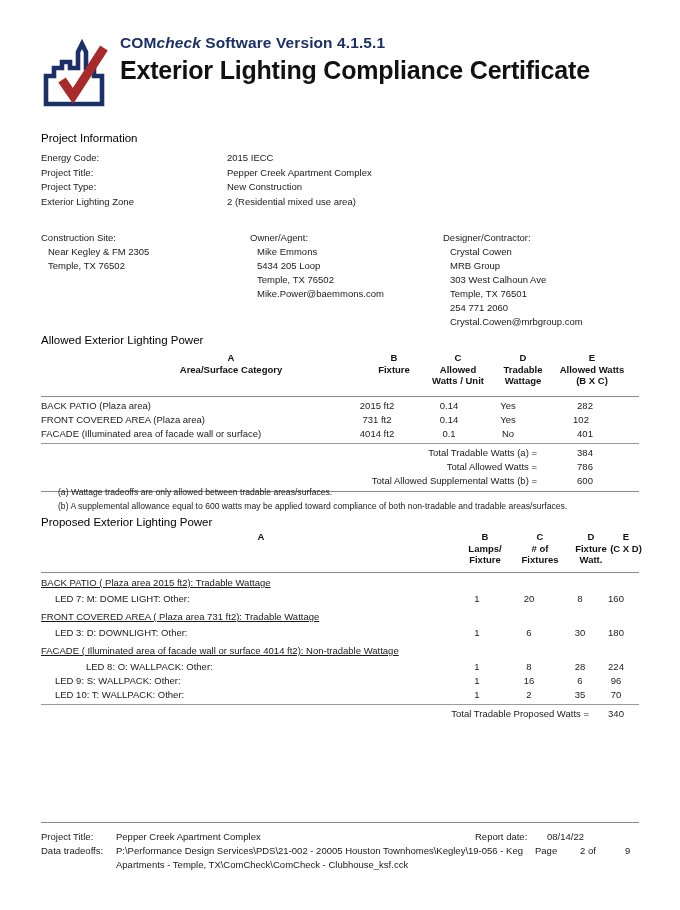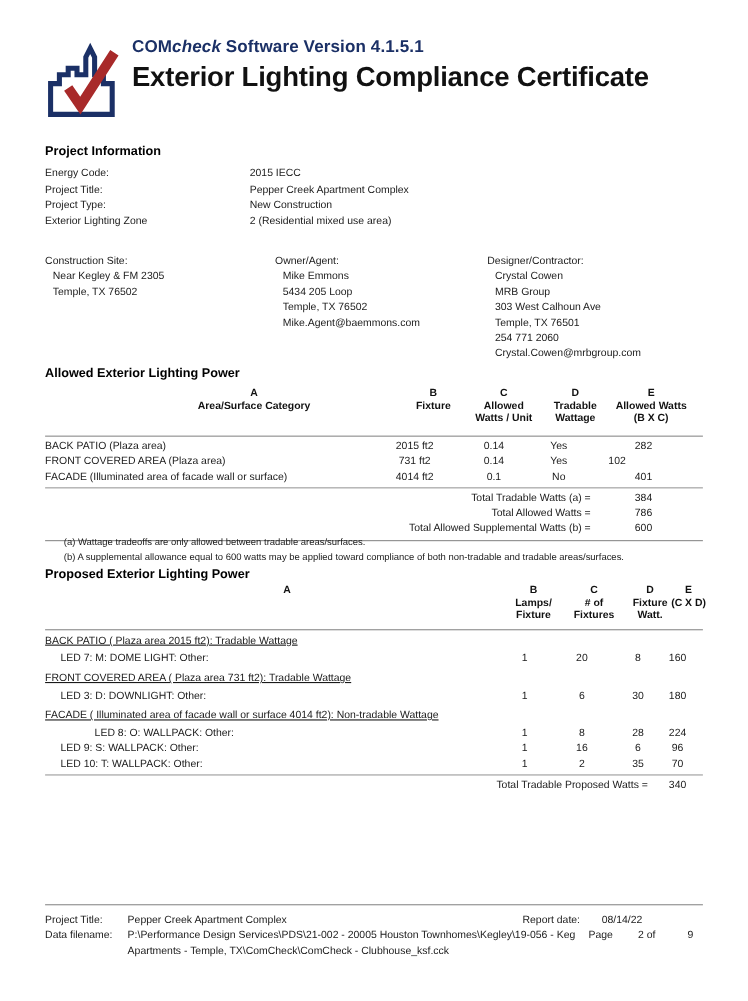--- a/index.html
+++ b/index.html
@@ -62,21 +62,21 @@
     white-space: nowrap;
     line-height: 33px;
     margin-top: 2px;
     letter-spacing: -0.2px;
   }
 
   
   .section-title {
     position: absolute;
     font-size: 11.5px;
-    font-weight: bold;
+    font-weight: normal;
     color: #000;
   }
 
   .proj-info { position: absolute; left: 41px; top: 152px; }
   .proj-info .row { position: relative; height: 14.5px; }
   .proj-info .k {
     position: absolute; left: 0; top: 0;
     font-size: 9.5px; color: #1a1a1a; white-space: nowrap;
   }
   .proj-info .v {
@@ -211,21 +211,21 @@
       <div class="hd">Construction Site:</div>
       <div class="ln">Near Kegley &amp; FM 2305</div>
       <div class="ln">Temple, TX 76502</div>
     </div>
 
     <div class="contact-col col-owner">
       <div class="hd">Owner/Agent:</div>
       <div class="ln">Mike Emmons</div>
       <div class="ln">5434 205 Loop</div>
       <div class="ln">Temple, TX 76502</div>
-      <div class="ln">Mike.Agent@baemmons.com</div>
+      <div class="ln">Mike.Power@baemmons.com</div>
     </div>
 
     <div class="contact-col col-designer">
       <div class="hd">Designer/Contractor:</div>
       <div class="ln">Crystal Cowen</div>
       <div class="ln">MRB Group</div>
       <div class="ln">303 West Calhoun Ave</div>
       <div class="ln">Temple, TX 76501</div>
       <div class="ln">254 771 2060</div>
       <div class="ln">Crystal.Cowen@mrbgroup.com</div>
@@ -265,21 +265,21 @@
     <div class="celltxt" style="left:0px; top:48px;">BACK PATIO (Plaza area)</div>
     <div class="cellnum" style="left:298px; top:48px; width:76px;">2015 ft2</div>
     <div class="cellnum" style="left:372px; top:48px; width:72px;">0.14</div>
     <div class="cellnum" style="left:437px; top:48px; width:60px;">Yes</div>
     <div class="cellnum" style="left:504px; top:48px; width:80px;">282</div>
 
     <div class="celltxt" style="left:0px; top:62px;">FRONT COVERED AREA (Plaza area)</div>
     <div class="cellnum" style="left:298px; top:62px; width:76px;">731 ft2</div>
     <div class="cellnum" style="left:372px; top:62px; width:72px;">0.14</div>
     <div class="cellnum" style="left:437px; top:62px; width:60px;">Yes</div>
-    <div class="cellnum" style="left:480px; top:62px; width:80px;">102</div>
+    <div class="cellnum" style="left:500px; top:62px; width:80px;">102</div>
 
     <div class="celltxt" style="left:0px; top:76px;">FACADE (Illuminated area of facade wall or surface)</div>
     <div class="cellnum" style="left:298px; top:76px; width:76px;">4014 ft2</div>
     <div class="cellnum" style="left:372px; top:76px; width:72px;">0.1</div>
     <div class="cellnum" style="left:437px; top:76px; width:60px;">No</div>
     <div class="cellnum" style="left:504px; top:76px; width:80px;">401</div>
 
     <div class="rule thin" style="top:91px;"></div>
 
     <div class="totlabel" style="left:220px; top:95px; width:276px;">Total Tradable Watts (a) =</div>
@@ -366,21 +366,21 @@
   </div>
 
   <div class="footer">
     <div class="footer-rule"></div>
 
     <div class="f-lbl" style="left:0px; top:9px;">Project Title:</div>
     <div class="f-lbl" style="left:75px; top:9px;">Pepper Creek Apartment Complex</div>
     <div class="f-lbl" style="left:434px; top:9px;">Report date:</div>
     <div class="f-lbl" style="left:506px; top:9px;">08/14/22</div>
 
-    <div class="f-lbl" style="left:0px; top:23px;">Data filename:</div>
+    <div class="f-lbl" style="left:0px; top:23px;">Data tradeoffs:</div>
     <div class="f-lbl" style="left:75px; top:23px;">P:\Performance Design Services\PDS\21-002 - 20005 Houston Townhomes\Kegley\19-056 - Keg</div>
     <div class="f-lbl" style="left:75px; top:37px;">Apartments - Temple, TX\ComCheck\ComCheck - Clubhouse_ksf.cck</div>
 
     <div class="f-lbl" style="left:494px; top:23px;">Page</div>
     <div class="f-lbl" style="left:539px; top:23px;">2 of</div>
     <div class="f-lbl" style="left:584px; top:23px;">9</div>
   </div>
 
 </div>
 

